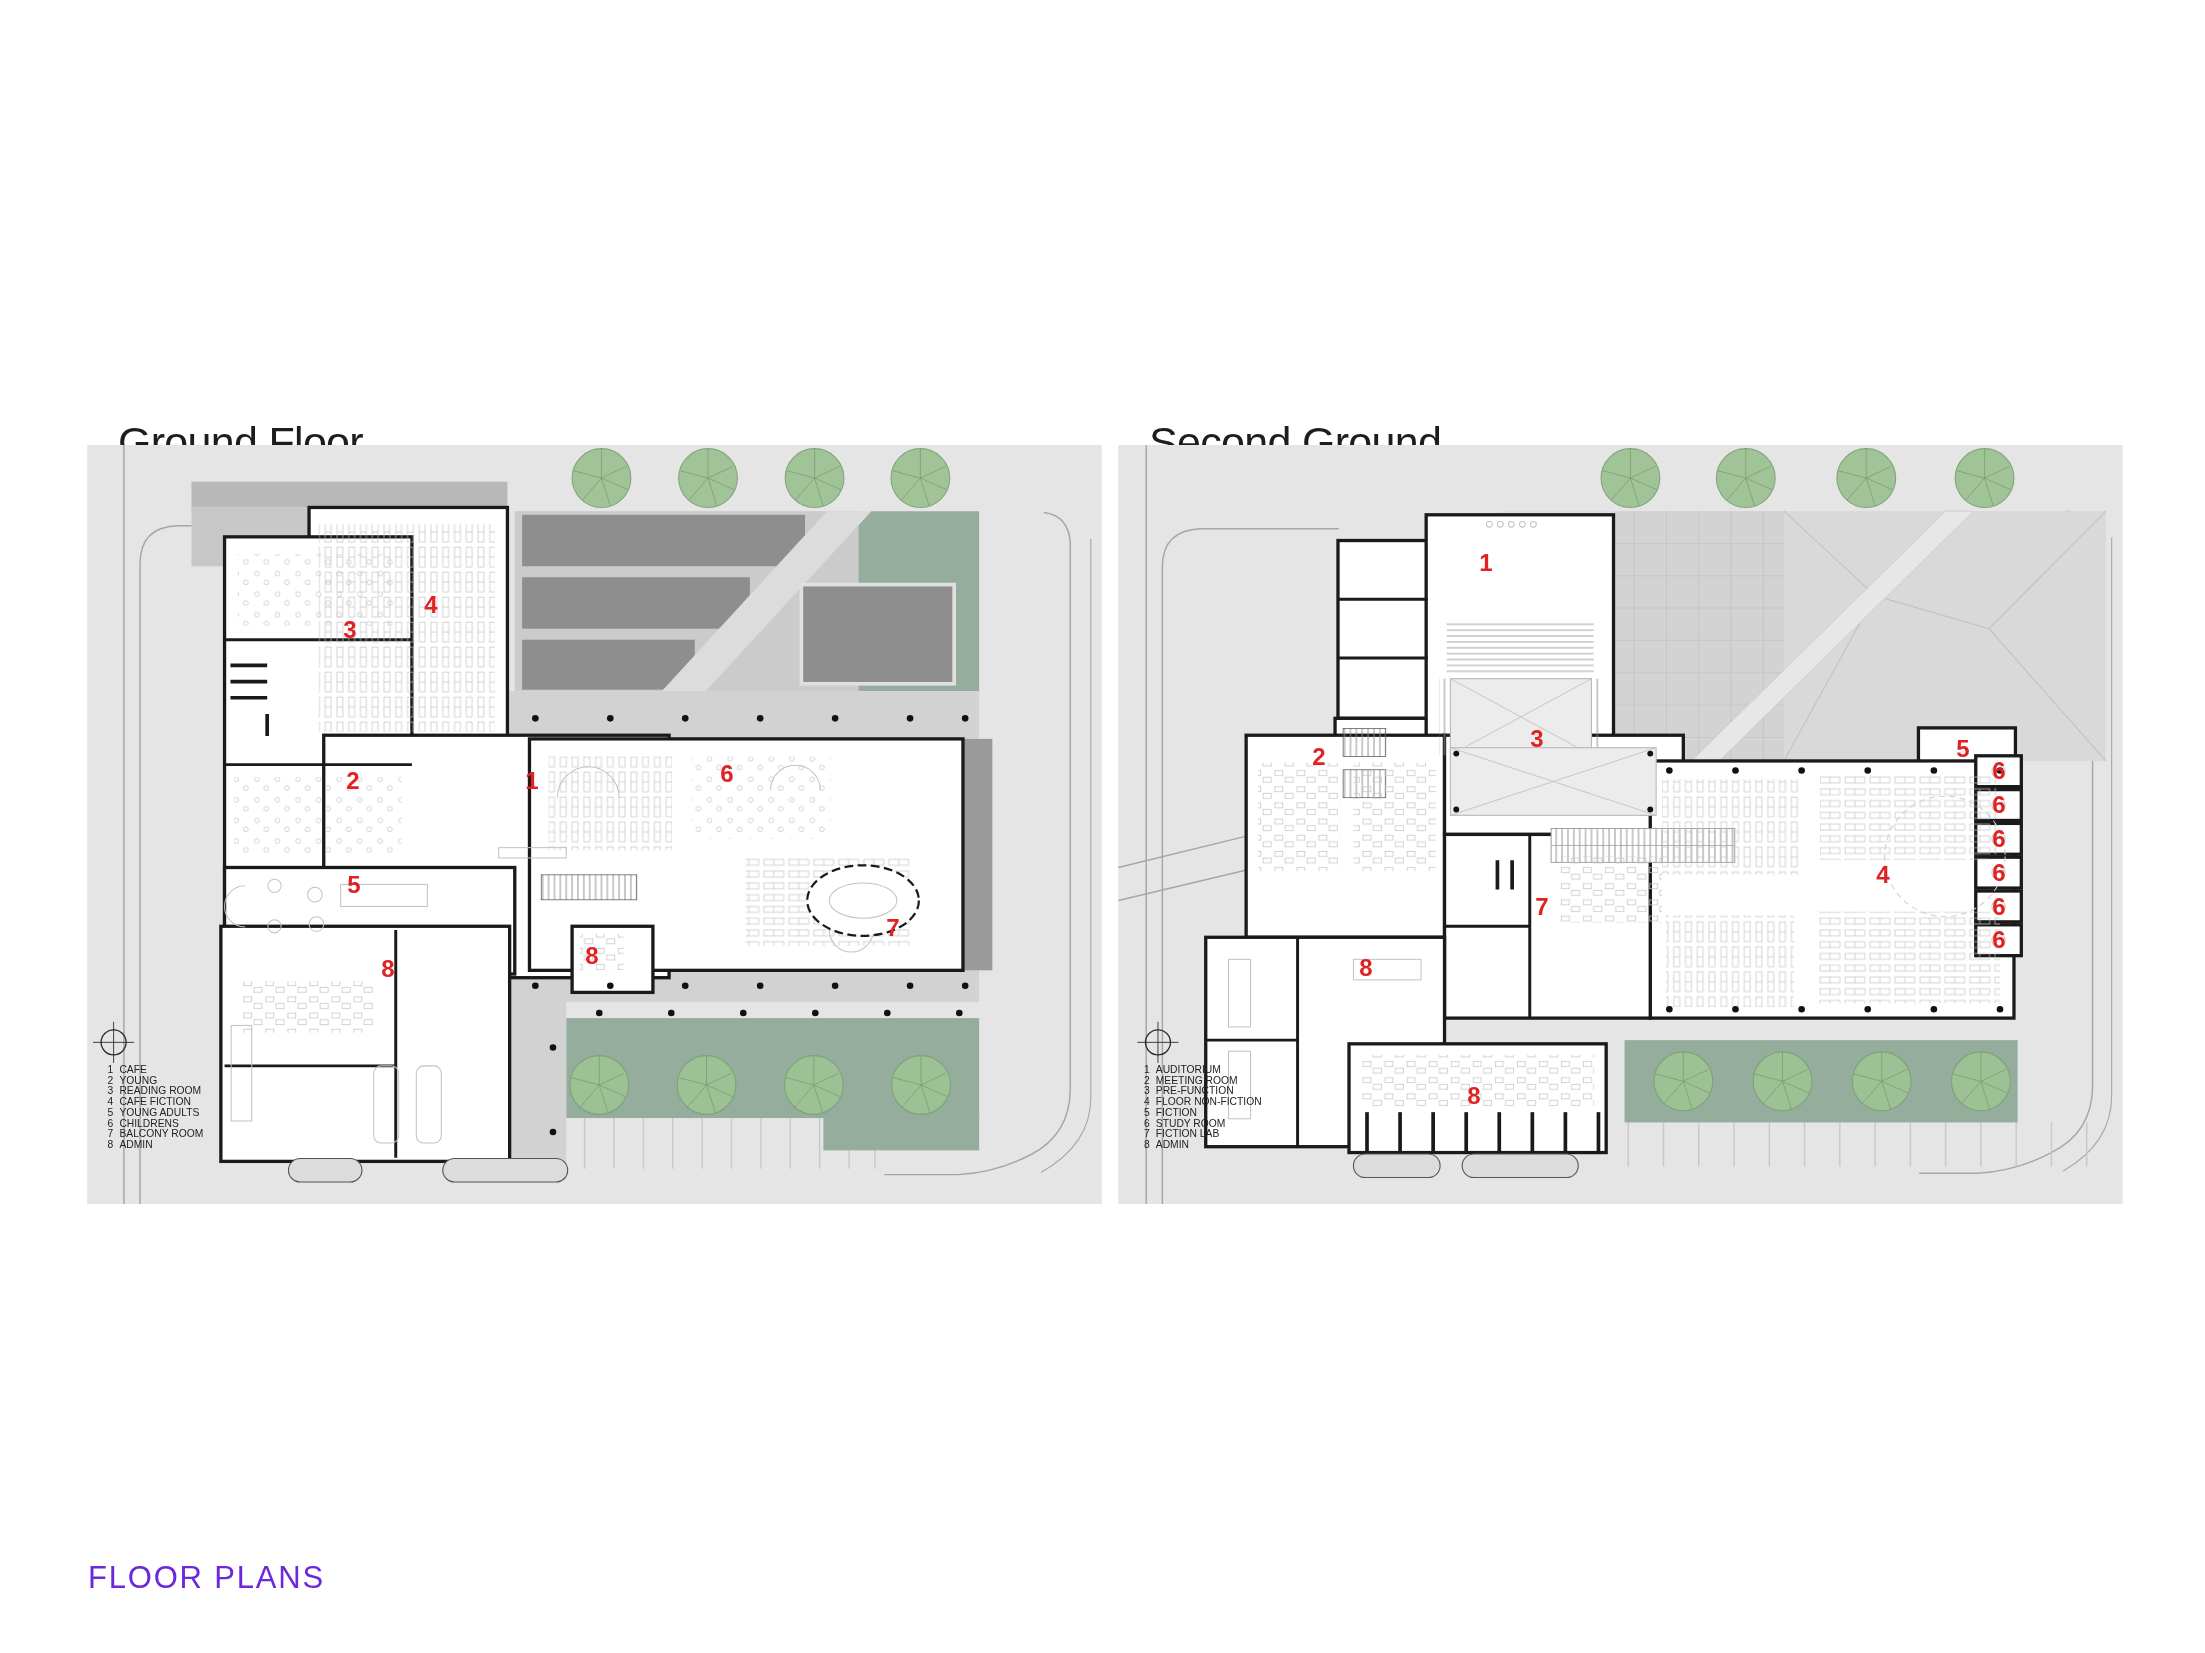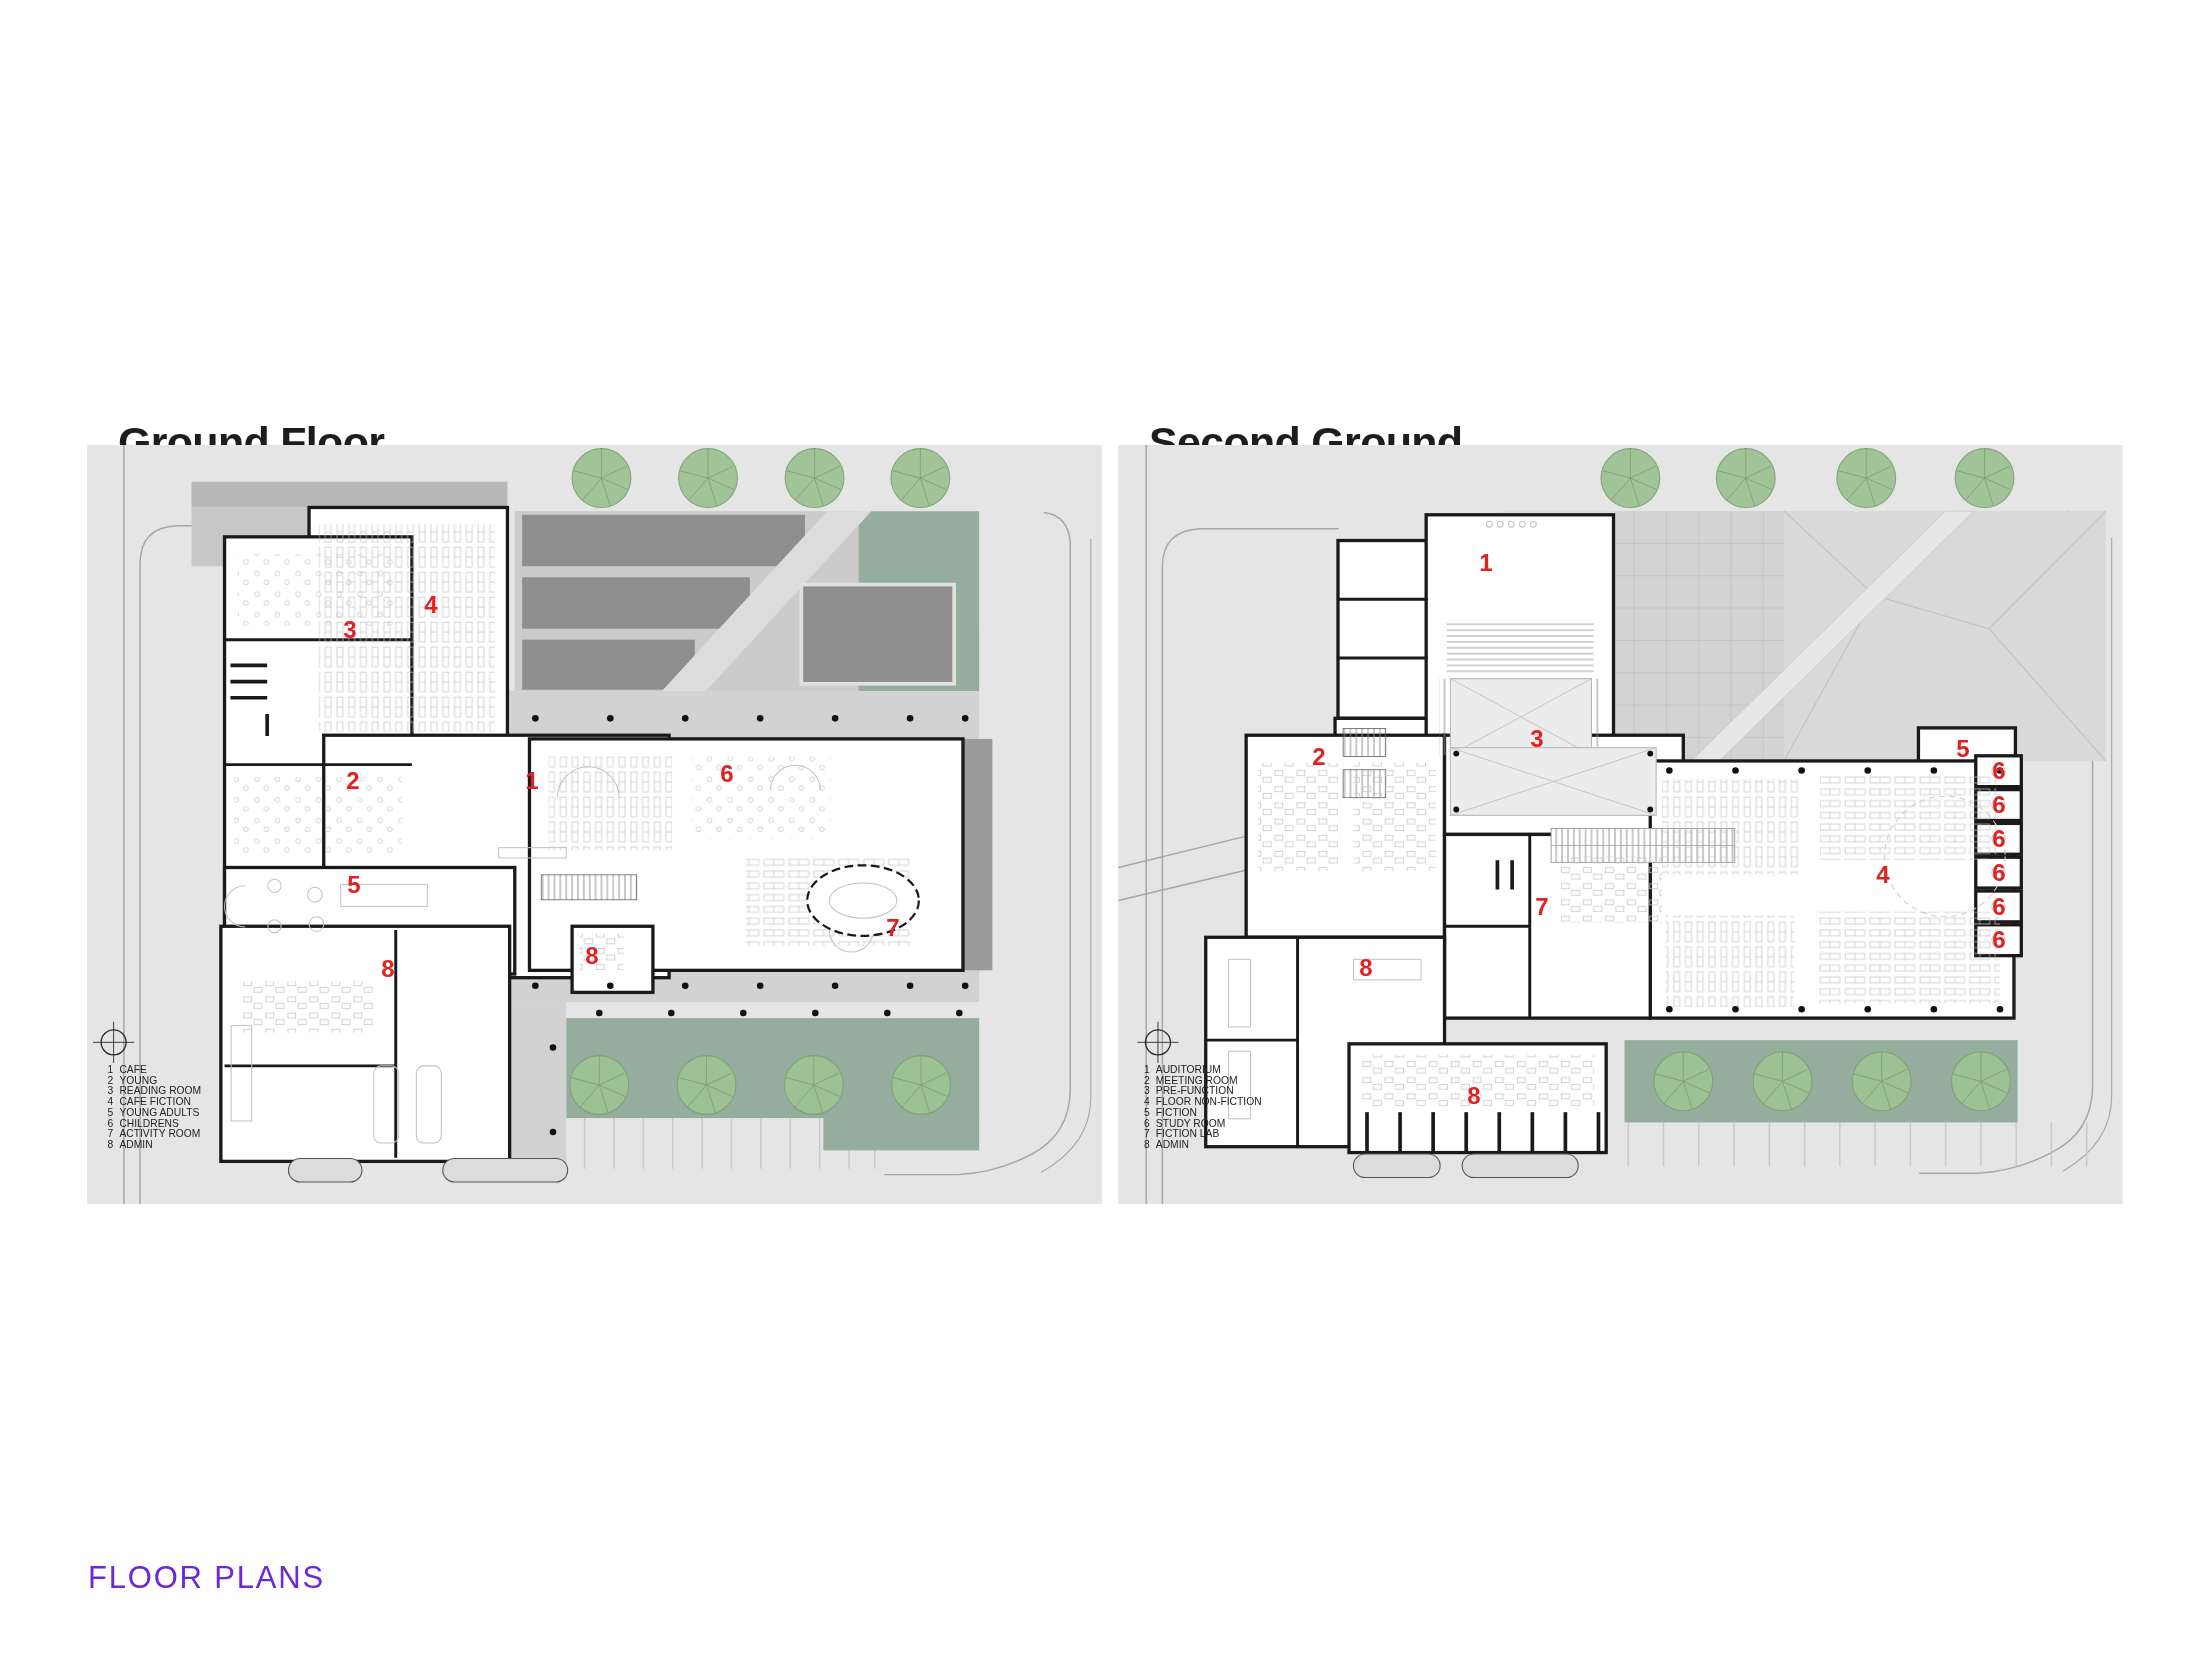--- a/index.html
+++ b/index.html
@@ -1,18 +1,18 @@
 <!DOCTYPE html>
 <html style="--c-site: #e5e5e5; --c-green: #94ad9d; --c-tree: #9dc394; --c-tree_line: #79996f; --c-roof_dark: #8e8e8e; --c-roof_light: #d9d9d9; --c-roof_band_bg: #cbcbcb; --c-walkway: #d2d2d2; --c-canopy: #b8b8b8; --c-wall: #1a1a1a; --c-furniture: #c3c3c3; --c-red: #e02222; --c-street: #a6a6a6; --c-stripe: #c9c9c9; --c-void_fill: #ececec; --c-text: #1d1d1d;font-size:11.8px"><head>
 <meta charset="utf-8">
 <style>
   html,body{margin:0;padding:0;}
   body{width:2205px;height:1654px;position:relative;background:#fff;
        font-family:"Liberation Sans", sans-serif; overflow:hidden;}
-  .plan-title{position:absolute;font-size:43px;font-weight:700;letter-spacing:-0.7px;
+  .plan-title{position:absolute;font-size:43px;font-weight:400;letter-spacing:-0.7px;
               color:var(--c-text);white-space:nowrap;}
   .panel{position:absolute;}
   .panel svg{position:absolute;left:0;top:0;display:block;}
   .labels{position:absolute;left:0;top:0;width:100%;height:100%;pointer-events:none;}
   .room-num{position:absolute;transform:translate(-50%,-50%);
             font-weight:bold;font-size:24px;color:var(--c-red);line-height:1;}
   .legend{position:absolute;color:#222;font-size:10.3px;line-height:10.7px;width:191px;}
   .legend-row{display:flex;}
   .lg-num{width:11.8px;flex:0 0 11.8px;}
   .lg-label{flex:1;}
@@ -241,21 +241,21 @@
         <div class="legend-row">
           <span class="lg-num">5</span>
           <span class="lg-label">YOUNG ADULTS</span>
         </div>
         <div class="legend-row">
           <span class="lg-num">6</span>
           <span class="lg-label">CHILDRENS</span>
         </div>
         <div class="legend-row">
           <span class="lg-num">7</span>
-          <span class="lg-label">ACTIVITY ROOM</span>
+          <span class="lg-label">BALCONY ROOM</span>
         </div>
         <div class="legend-row">
           <span class="lg-num">8</span>
           <span class="lg-label">ADMIN</span>
         </div>
       </div>
   </div>
 </section>
 
 <section>

